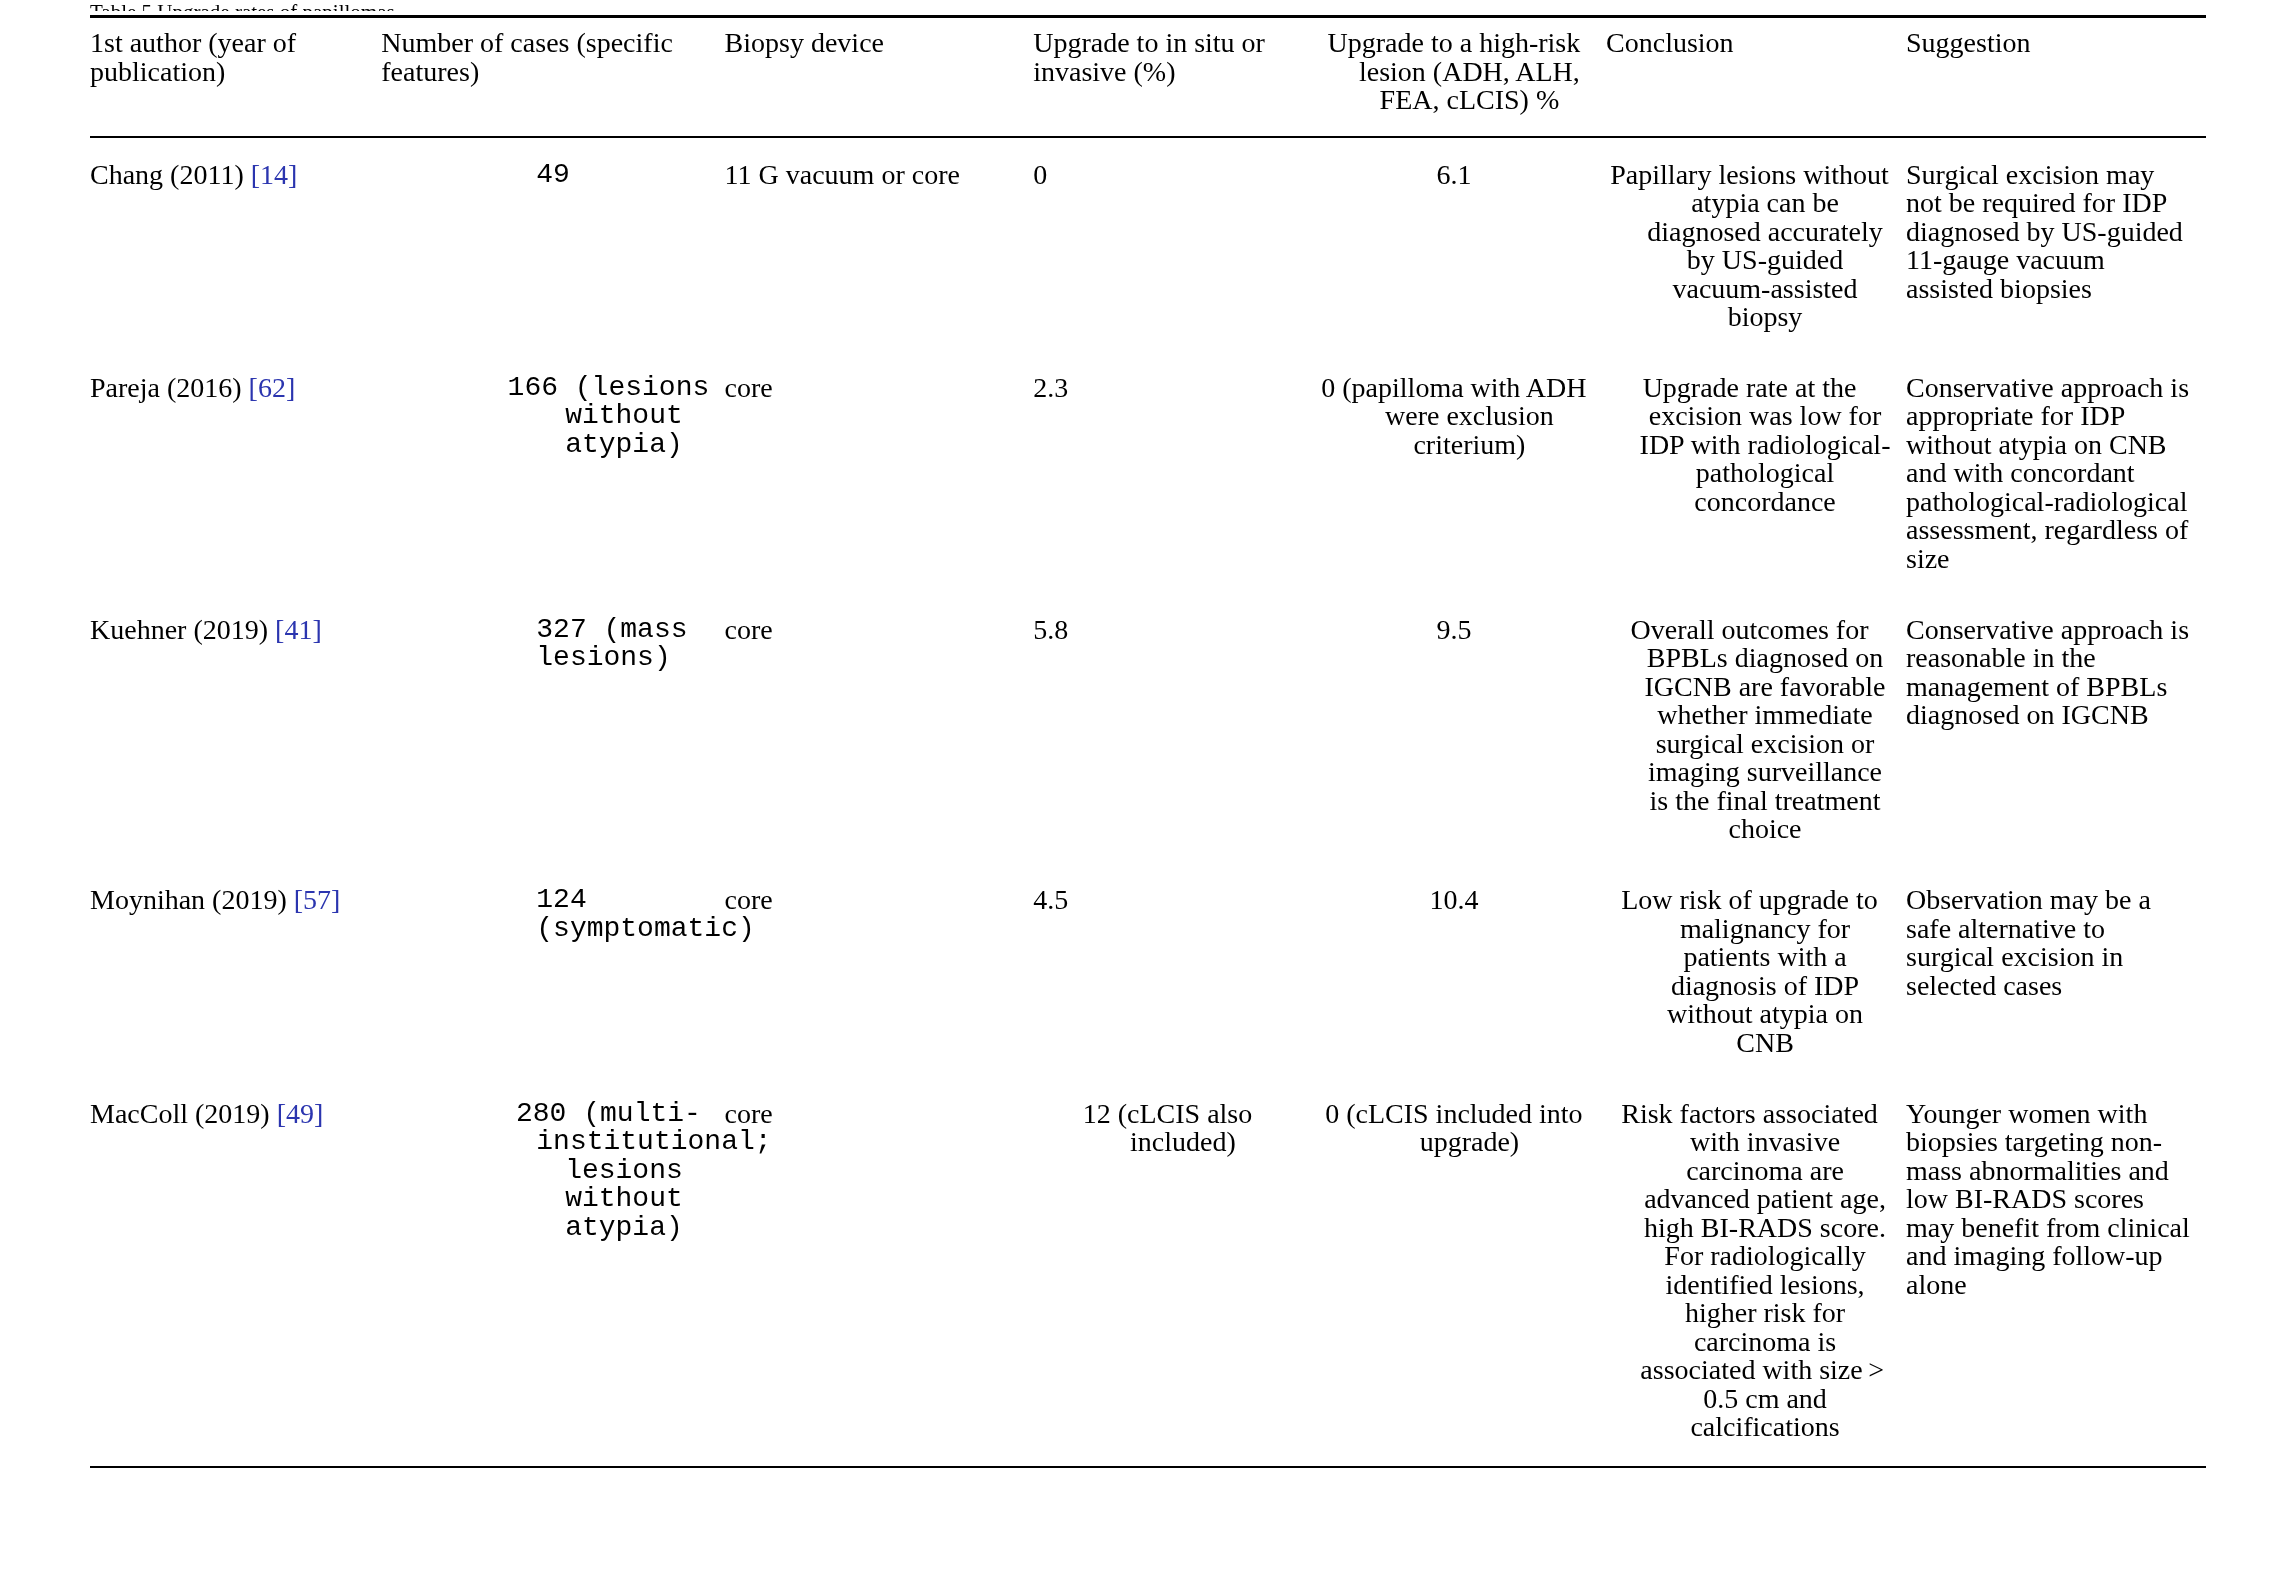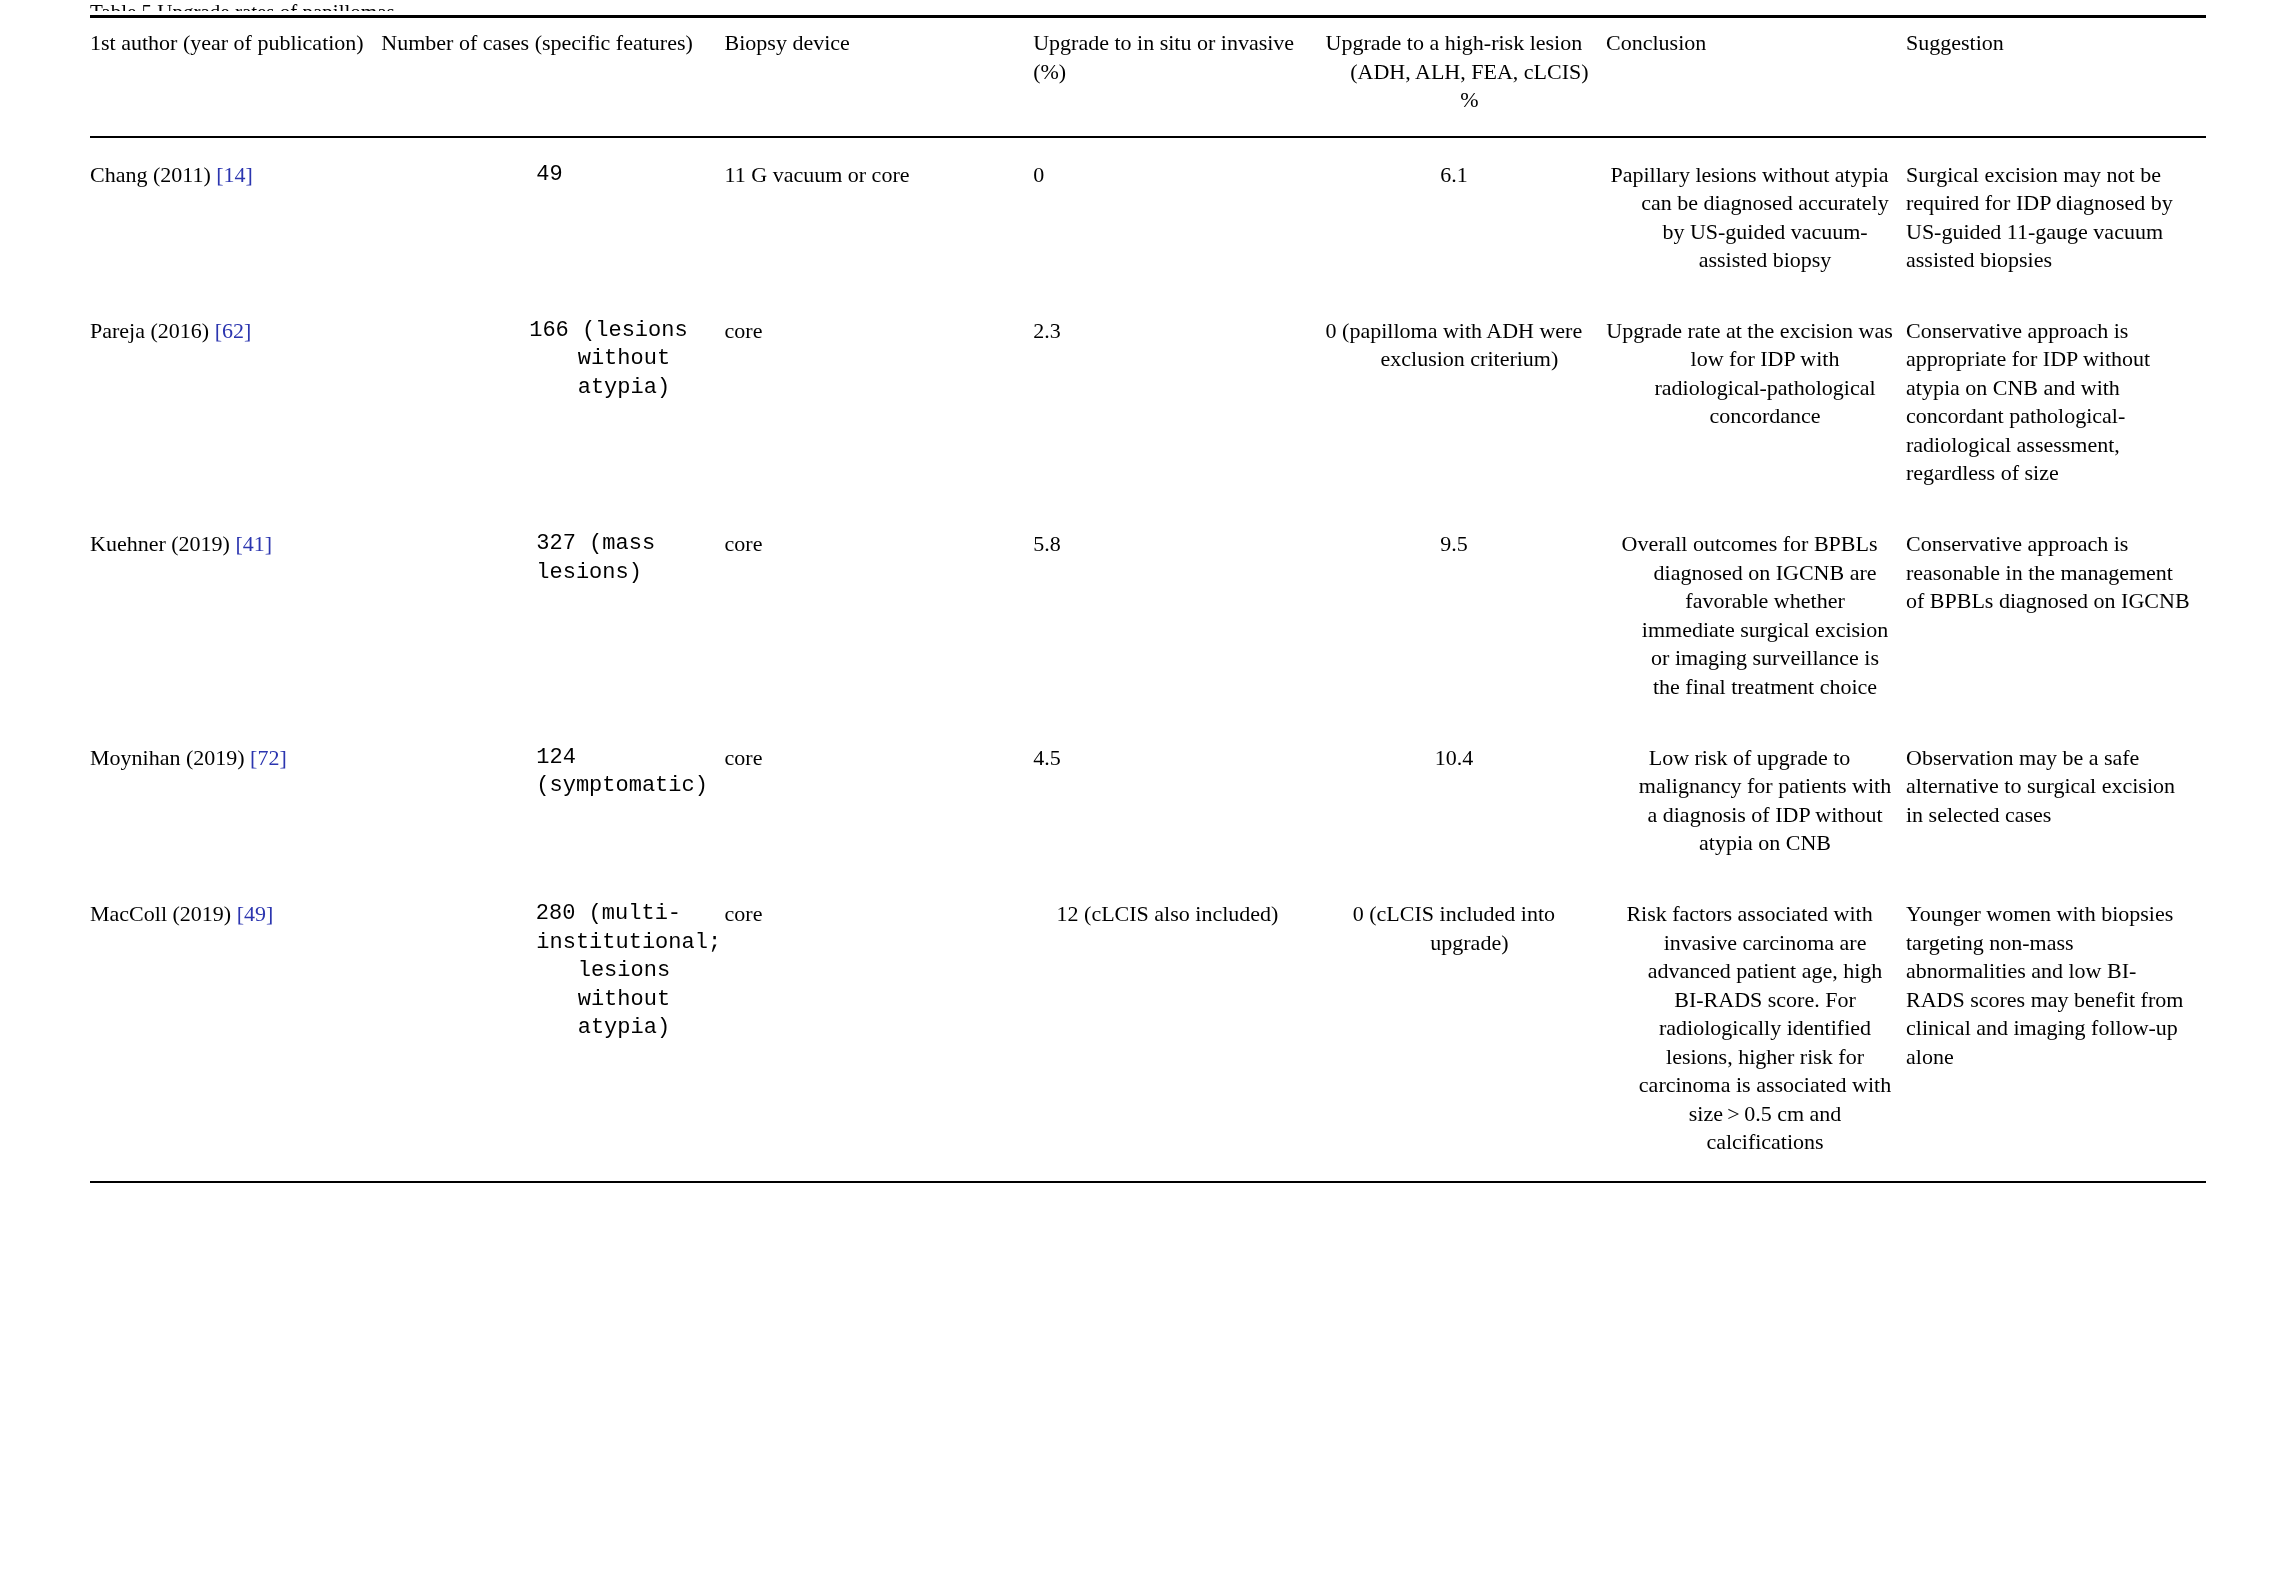--- a/index.html
+++ b/index.html
@@ -27,21 +27,21 @@
     font-size: 21px;
     line-height: 24.4px;
     color: #000;
     margin-bottom: 3.3px;
     white-space: nowrap;
   }
   table.main {
     width: 2116px;
     border-collapse: collapse;
     table-layout: fixed;
-    font-size: 22px;
+    font-size: 28px;
     line-height: 28.5px;
   }
   table.main col.c0 { width: 269px; }
   table.main col.c1 { width: 317px; }
   table.main col.c2 { width: 285px; }
   table.main col.c3 { width: 260px; }
   table.main col.c4 { width: 269px; }
   table.main col.c5 { width: 277px; }
   table.main col.c6 { width: 277px; }
 
@@ -149,21 +149,21 @@
         <td>core</td>
         <td>5.8</td>
         <td class="hang">9.5</td>
         <td class="hang">Overall outcomes for BPBLs diagnosed on IGCNB are favorable whether immediate surgical excision or imaging surveillance is the final treatment choice</td>
         <td>Conservative approach is reasonable in the management of BPBLs diagnosed on IGCNB</td>
       </tr>
 
       <tr>
         <td>
           <span>Moynihan (2019)</span>
-          <span class="ref">[72]</span>
+          <span class="ref">[57]</span>
         </td>
         <td class="num-cell">124 (symptomatic)</td>
         <td>core</td>
         <td>4.5</td>
         <td class="hang">10.4</td>
         <td class="hang">Low risk of upgrade to malignancy for patients with a diagnosis of IDP without atypia on CNB</td>
         <td>Observation may be a safe alternative to surgical excision in selected cases</td>
       </tr>
 
       <tr>

